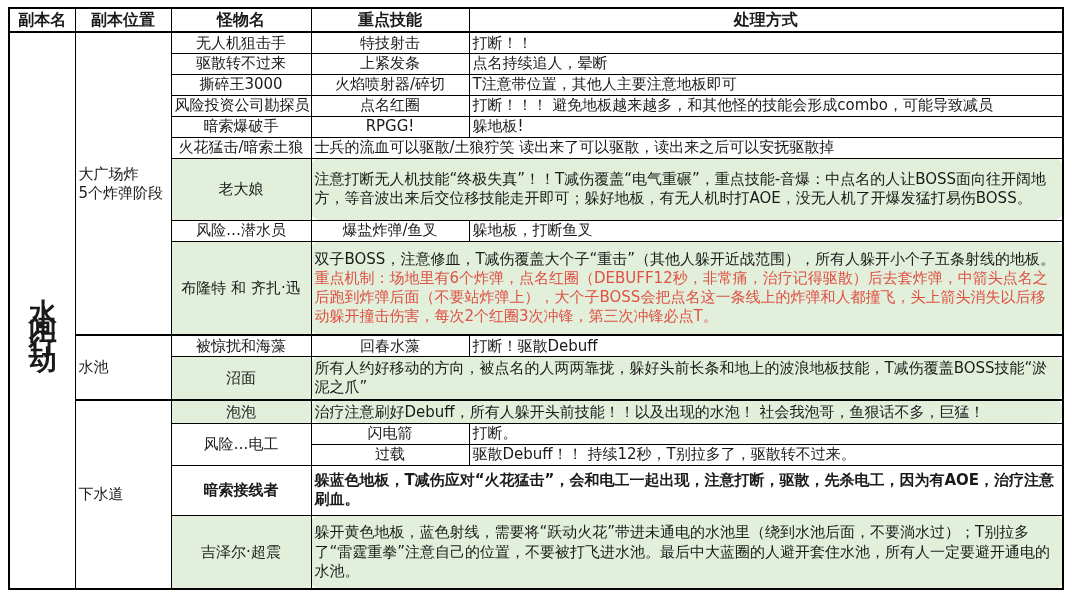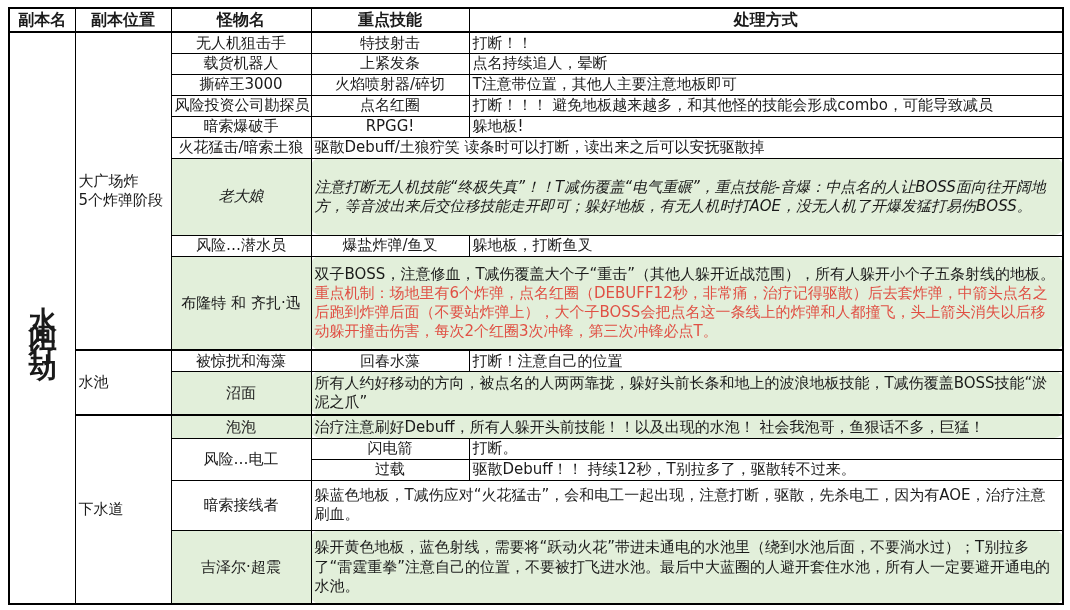--- a/index.html
+++ b/index.html
@@ -35,25 +35,25 @@
     text-align:center;
     font-size:16px;
     height:20px;
     border-bottom:2px solid var(--grid);
     padding:1px 2px;
     margin-left:48px;
   }
   td.name,td.skill{white-space:nowrap;text-align:center;}
   td.handle,td.mergedtxt{text-align:left;border-radius:9px;}
   tr.h1{height:21px;}
-  tr.h-laoda{height:77px;font-style:italic;}
+  tr.h-laoda{height:62px;}
   tr.h-twin{height:94px;}
   tr.h-zhao{height:44px;}
   tr.h-pao{height:23px;}
-  tr.h-jiexian{height:50px;}
+  tr.h-jiexian{height:50px;font-weight:bold;}
   tr.h-jize{height:74px;}
   tr.sec>td{border-top:2px solid var(--grid);}
   td.green{background:var(--green);}
   .redtxt{color:var(--red);}
   td.dungeon{
     text-align:center;
     font-weight:bold;
     background:#ffffff;
   }
   td.dungeon span{
@@ -92,62 +92,62 @@
 
   <tr class="h1">
     <td class="dungeon" rowspan="16"><span>水闸行动</span></td>
     <td class="loc" rowspan="9">大广场炸
 5个炸弹阶段</td>
     <td class="name">无人机狙击手</td>
     <td class="skill">特技射击</td>
     <td class="handle">打断！！</td>
   </tr>
   <tr class="h1">
-    <td class="name">载货机器人</td>
+    <td class="name">驱散转不过来</td>
     <td class="skill">上紧发条</td>
     <td class="handle">点名持续追人，晕断</td>
   </tr>
   <tr class="h1">
     <td class="name">撕碎王3000</td>
     <td class="skill">火焰喷射器/碎切</td>
     <td class="handle">T注意带位置，其他人主要注意地板即可</td>
   </tr>
   <tr class="h1">
     <td class="name">风险投资公司勘探员</td>
     <td class="skill">点名红圈</td>
     <td class="handle">打断！！！ 避免地板越来越多，和其他怪的技能会形成combo，可能导致减员</td>
   </tr>
   <tr class="h1">
     <td class="name">暗索爆破手</td>
     <td class="skill">RPGG!</td>
     <td class="handle">躲地板!</td>
   </tr>
   <tr class="h1">
     <td class="name">火花猛击/暗索土狼</td>
-    <td class="mergedtxt" colspan="2">驱散Debuff/土狼狞笑 读条时可以打断，读出来之后可以安抚驱散掉</td>
+    <td class="mergedtxt" colspan="2">士兵的流血可以驱散/土狼狞笑 读出来了可以驱散，读出来之后可以安抚驱散掉</td>
   </tr>
   <tr class="h-laoda">
     <td class="name green">老大娘</td>
     <td class="mergedtxt green" colspan="2">注意打断无人机技能“终极失真”！！T减伤覆盖“电气重碾”，重点技能-音爆：中点名的人让BOSS面向往开阔地方，等音波出来后交位移技能走开即可；躲好地板，有无人机时打AOE，没无人机了开爆发猛打易伤BOSS。</td>
   </tr>
   <tr class="h1">
     <td class="name">风险…潜水员</td>
     <td class="skill">爆盐炸弹/鱼叉</td>
     <td class="handle">躲地板，打断鱼叉</td>
   </tr>
   <tr class="h-twin">
     <td class="name green">布隆特 和 齐扎·迅</td>
     <td class="mergedtxt green" colspan="2"><span>双子BOSS，注意修血，T减伤覆盖大个子“重击”（其他人躲开近战范围），所有人躲开小个子五条射线的地板。</span><span class="redtxt">重点机制：场地里有6个炸弹，点名红圈（DEBUFF12秒，非常痛，治疗记得驱散）后去套炸弹，中箭头点名之后跑到炸弹后面（不要站炸弹上），大个子BOSS会把点名这一条线上的炸弹和人都撞飞，头上箭头消失以后移动躲开撞击伤害，每次2个红圈3次冲锋，第三次冲锋必点T。</span></td>
   </tr>
 
   <tr class="h1 sec">
     <td class="loc" rowspan="2">水池</td>
     <td class="name">被惊扰和海藻</td>
     <td class="skill">回春水藻</td>
-    <td class="handle">打断！注意自己的位置</td>
+    <td class="handle">打断！驱散Debuff</td>
   </tr>
   <tr class="h-zhao">
     <td class="name green">沼面</td>
     <td class="mergedtxt green" colspan="2">所有人约好移动的方向，被点名的人两两靠拢，躲好头前长条和地上的波浪地板技能，T减伤覆盖BOSS技能“淤泥之爪”</td>
   </tr>
 
   <tr class="h-pao sec">
     <td class="loc" rowspan="5">下水道</td>
     <td class="name green">泡泡</td>
     <td class="mergedtxt green" colspan="2">治疗注意刷好Debuff，所有人躲开头前技能！！以及出现的水泡！ 社会我泡哥，鱼狠话不多，巨猛！</td>

